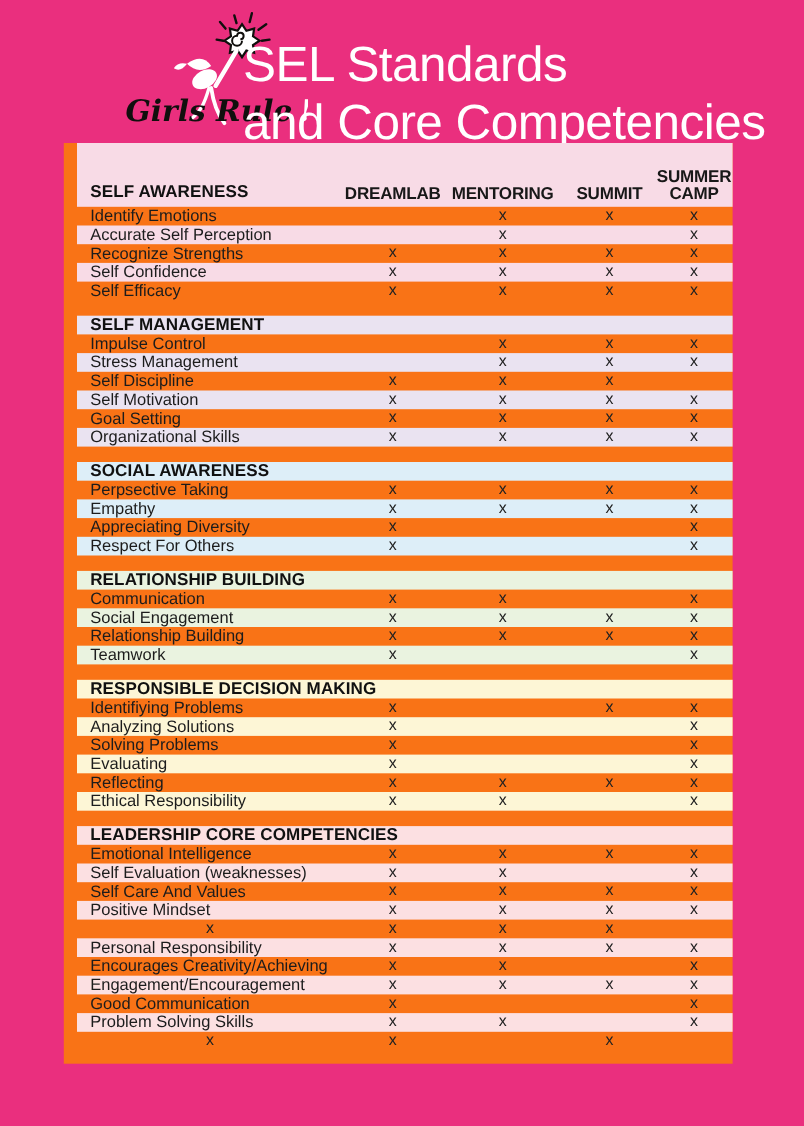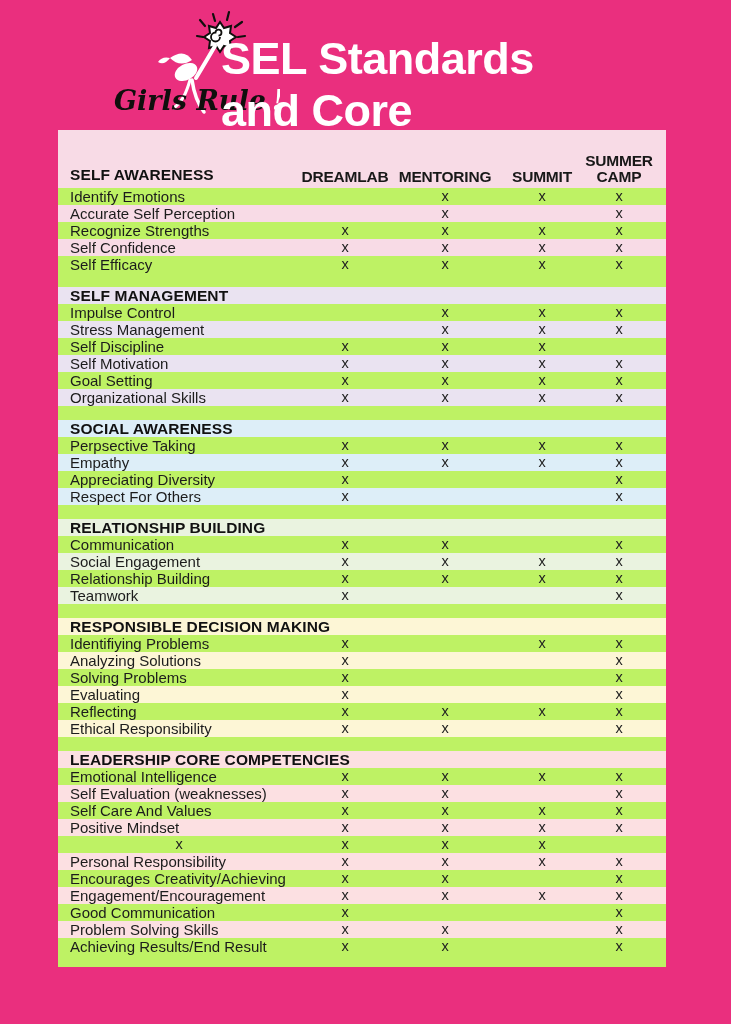--- a/index.html
+++ b/index.html
@@ -8,27 +8,28 @@
   .page {
     position:relative; width:731px; height:1024px;
     background:#ea2f7e; overflow:hidden;
   }
   
   .logo {
     position:absolute; left:112px; top:6px; width:168px; height:122px;
   }
   .title {
     position:absolute; left:221px; top:33px; width:500px;
-    color:#ffffff; font-weight:bold; font-size:45px; line-height:1.16;
+    color:#ffffff; font-weight:normal; font-size:45px; line-height:1.16;
     letter-spacing:-0.5px;
   }
   
   .panel {
     position:absolute; left:58px; top:130px; width:608px; height:837px;
-    background:#bef264;
+    background:#f97316;
+    padding-left:12px;
   }
   
   .grid-row {
     display:grid;
     grid-template-columns:242px 90px 110px 84px 70px;
     align-items:center;
   }
   .band {
     height:58px; align-items:end; padding-bottom:3px;
     background:var(--tint);
@@ -382,21 +383,20 @@
           <div class="mark-cell">x</div>
         </div>
         <div class="grid-row data-row tint">
           <div class="row-label">Problem Solving Skills</div>
           <div class="mark-cell">x</div>
           <div class="mark-cell">x</div>
           <div class="mark-cell"></div>
           <div class="mark-cell">x</div>
         </div>
         <div class="grid-row data-row">
-          <div class="row-label">Achieving Results/End Result</div>
           <div class="mark-cell">x</div>
           <div class="mark-cell">x</div>
           <div class="mark-cell"></div>
           <div class="mark-cell">x</div>
         </div>
       </div>
     </div>
 
 </div>
 

